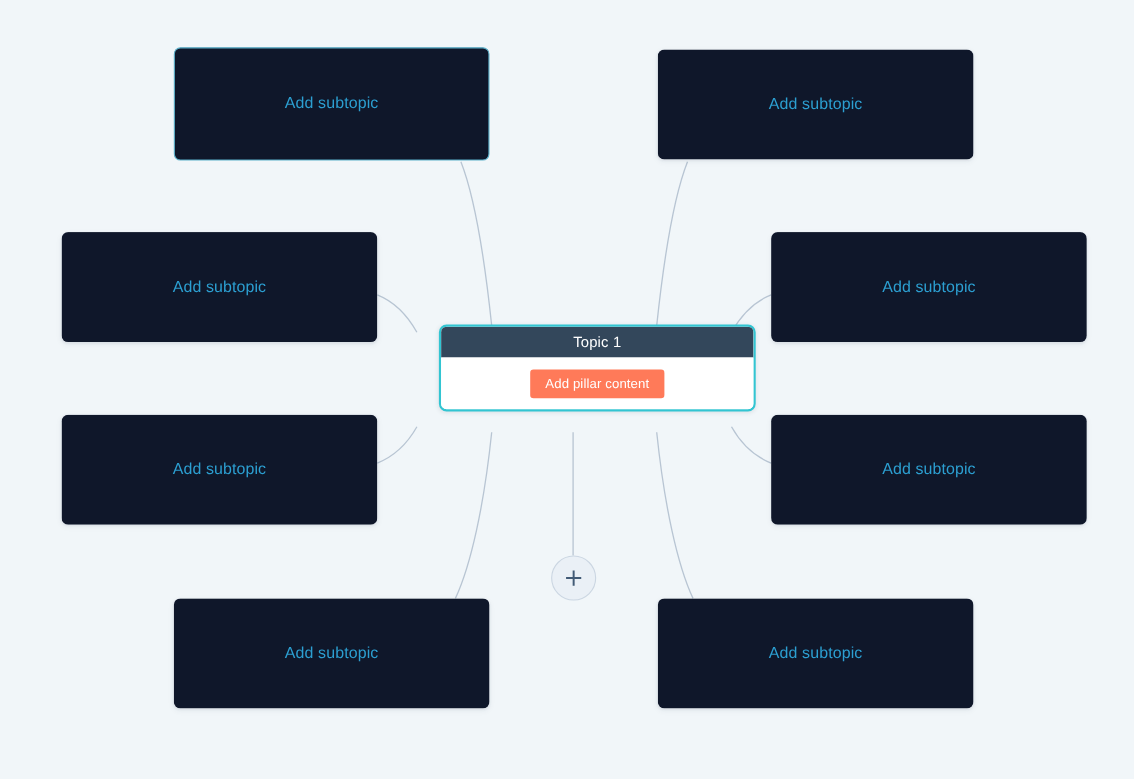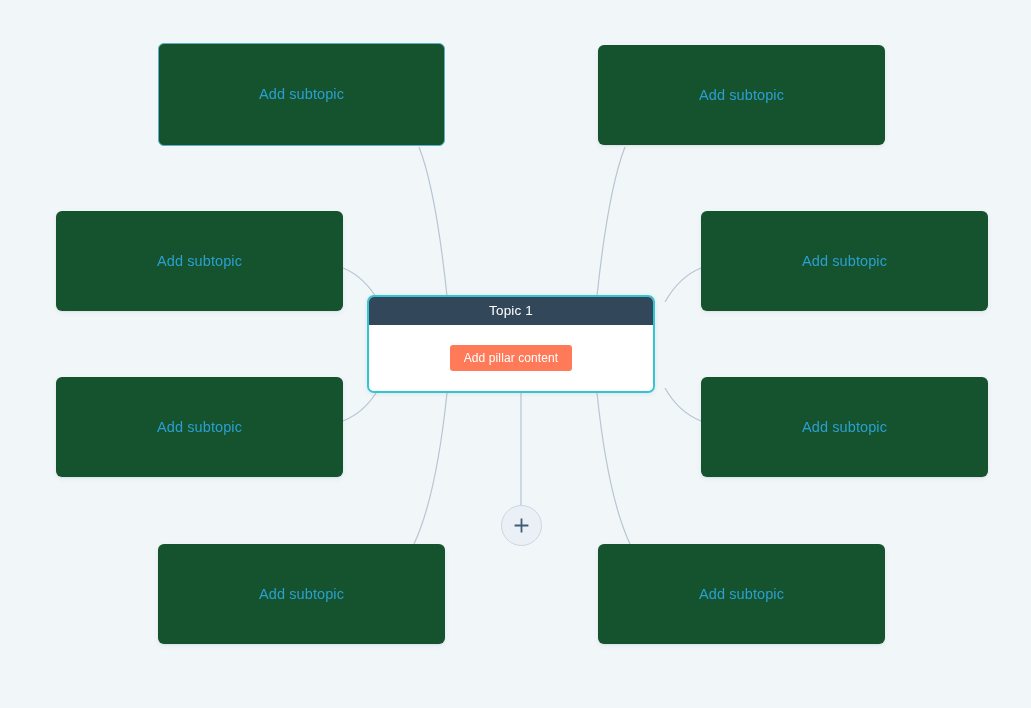--- a/index.html
+++ b/index.html
@@ -32,21 +32,21 @@
     width: 1031px;
     height: 708px;
     z-index: 1;
     pointer-events: none;
   }
 
   
   .subtopic-card {
     position: absolute;
     z-index: 2;
-    background: #14532d;
+    background: #0f172a;
     border-radius: 6px;
     border: 1px solid transparent;
     box-shadow: 0 1px 2px rgba(45, 62, 80, 0.07),
                 0 2px 6px rgba(45, 62, 80, 0.05);
     display: flex;
     align-items: center;
     justify-content: center;
     cursor: pointer;
   }
 
@@ -59,24 +59,24 @@
     font-size: 14.5px;
     color: #2c9fd1;
     letter-spacing: 0.1px;
     line-height: 1;
     user-select: none;
   }
 
   
   #pillar-node {
     position: absolute;
-    left: 367px;
+    left: 399px;
     top: 295px;
     width: 288px;
-    height: 98px;
+    height: 79px;
     z-index: 3;
     background: #ffffff;
     border: 2px solid #32c5d2;
     border-radius: 7px;
     overflow: hidden;
     box-shadow: 0 1px 4px rgba(45, 62, 80, 0.10);
     display: flex;
     flex-direction: column;
     cursor: pointer;
   }

